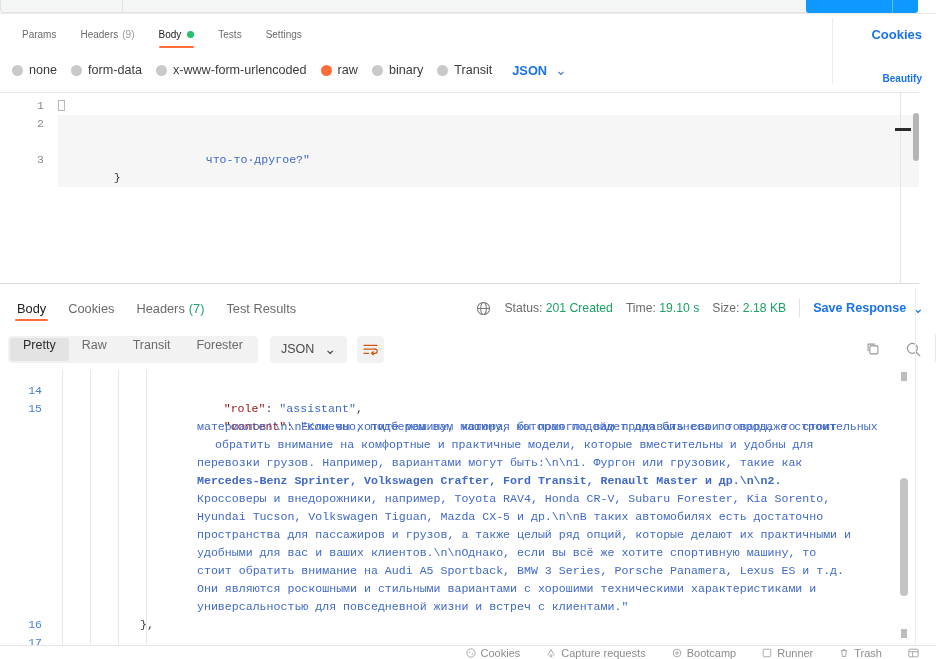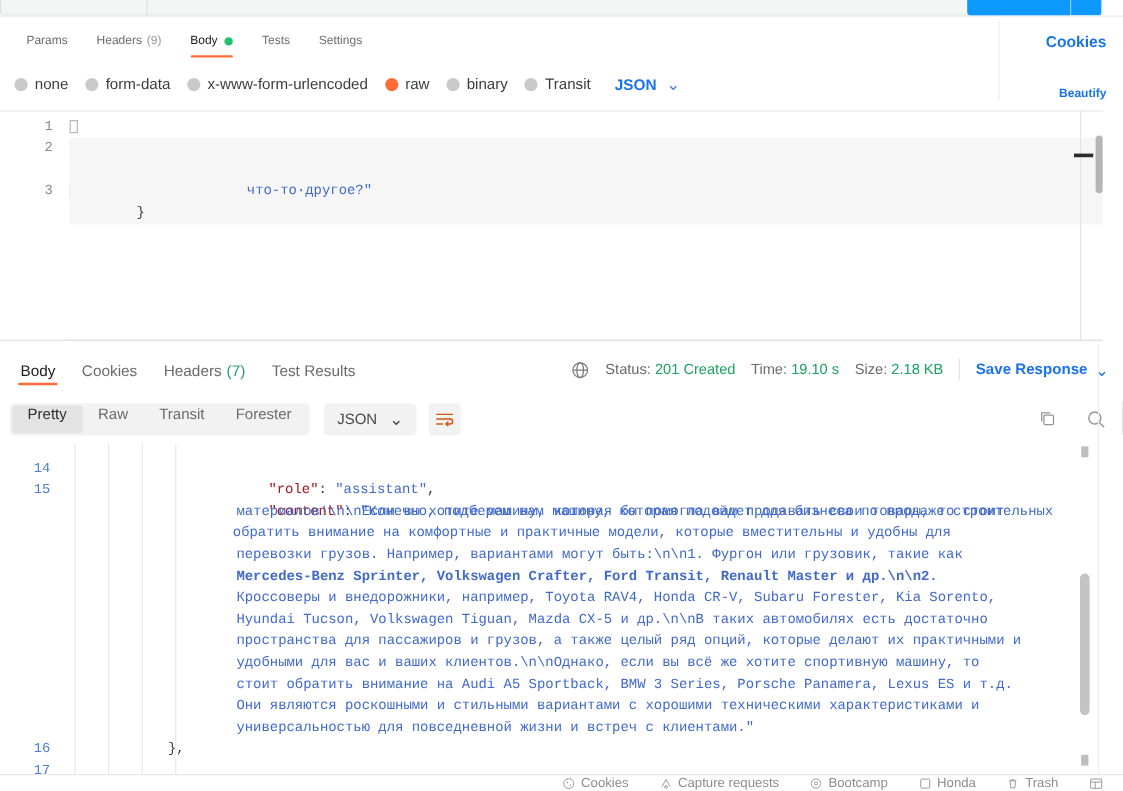--- a/index.html
+++ b/index.html
@@ -461,21 +461,21 @@
 
     <div class="resp-code">
       <div class="rline" style="top:12px; left:168px;">
         <span class="rkey">"role"</span><span class="rpunct">: </span><span class="rstr">"assistant"</span><span class="rpunct">,</span>
       </div>
 
       <div class="rline" style="top:30px; left:168px;">
         <span class="rkey">"content"</span><span class="rpunct">: </span><span class="rstr">"Конечно, подберем вам машину, которая подойдет для бизнеса по продаже строительных</span>
       </div>
       <div class="rline rstr" style="top:48px;  left:197px;">материалов!\n\nЕсли вы хотите машину, которая бы помогла вам продавать свои товары, то стоит</div>
-      <div class="rline rstr" style="top:66px;  left:194px;text-align:center;">обратить внимание на комфортные и практичные модели, которые вместительны и удобны для</div>
+      <div class="rline rstr" style="top:66px;  left:215px;text-align:center;">обратить внимание на комфортные и практичные модели, которые вместительны и удобны для</div>
       <div class="rline rstr" style="top:84px;  left:197px;">перевозки грузов. Например, вариантами могут быть:\n\n1. Фургон или грузовик, такие как</div>
       <div class="rline rstr" style="top:102px; left:197px;font-weight:bold;">Mercedes-Benz Sprinter, Volkswagen Crafter, Ford Transit, Renault Master и др.\n\n2.</div>
       <div class="rline rstr" style="top:120px; left:197px;">Кроссоверы и внедорожники, например, Toyota RAV4, Honda CR-V, Subaru Forester, Kia Sorento,</div>
       <div class="rline rstr" style="top:138px; left:197px;">Hyundai Tucson, Volkswagen Tiguan, Mazda CX-5 и др.\n\nВ таких автомобилях есть достаточно</div>
       <div class="rline rstr" style="top:156px; left:197px;">пространства для пассажиров и грузов, а также целый ряд опций, которые делают их практичными и</div>
       <div class="rline rstr" style="top:174px; left:197px;">удобными для вас и ваших клиентов.\n\nОднако, если вы всё же хотите спортивную машину, то</div>
       <div class="rline rstr" style="top:192px; left:197px;">стоит обратить внимание на Audi A5 Sportback, BMW 3 Series, Porsche Panamera, Lexus ES и т.д.</div>
       <div class="rline rstr" style="top:210px; left:197px;">Они являются роскошными и стильными вариантами с хорошими техническими характеристиками и</div>
       <div class="rline rstr" style="top:228px; left:197px;">универсальностью для повседневной жизни и встреч с клиентами."</div>
 
@@ -522,21 +522,21 @@
         </svg>
       </span>
       <span>Bootcamp</span>
     </div>
     <div class="bb-item">
       <span>
         <svg width="10" height="10" viewBox="0 0 12 12" stroke="#9a9a9a" stroke-width="1" fill="none">
           <rect x="1.5" y="1.5" width="9" height="9" rx="1.2"></rect>
         </svg>
       </span>
-      <span>Honda</span>
+      <span>Runner</span>
     </div>
     <div class="bb-item">
       <span>
         <svg width="10" height="10" viewBox="0 0 12 12" stroke="#9a9a9a" stroke-width="1" fill="none">
           <path d="M2.4 3.2 h7.2 M4.6 3.2 V2.1 h2.8 v1.1 M3.3 3.2 l.6 7 h4.2 l.6 -7"></path>
         </svg>
       </span>
       <span>Trash</span>
     </div>
     <div class="bb-item">

